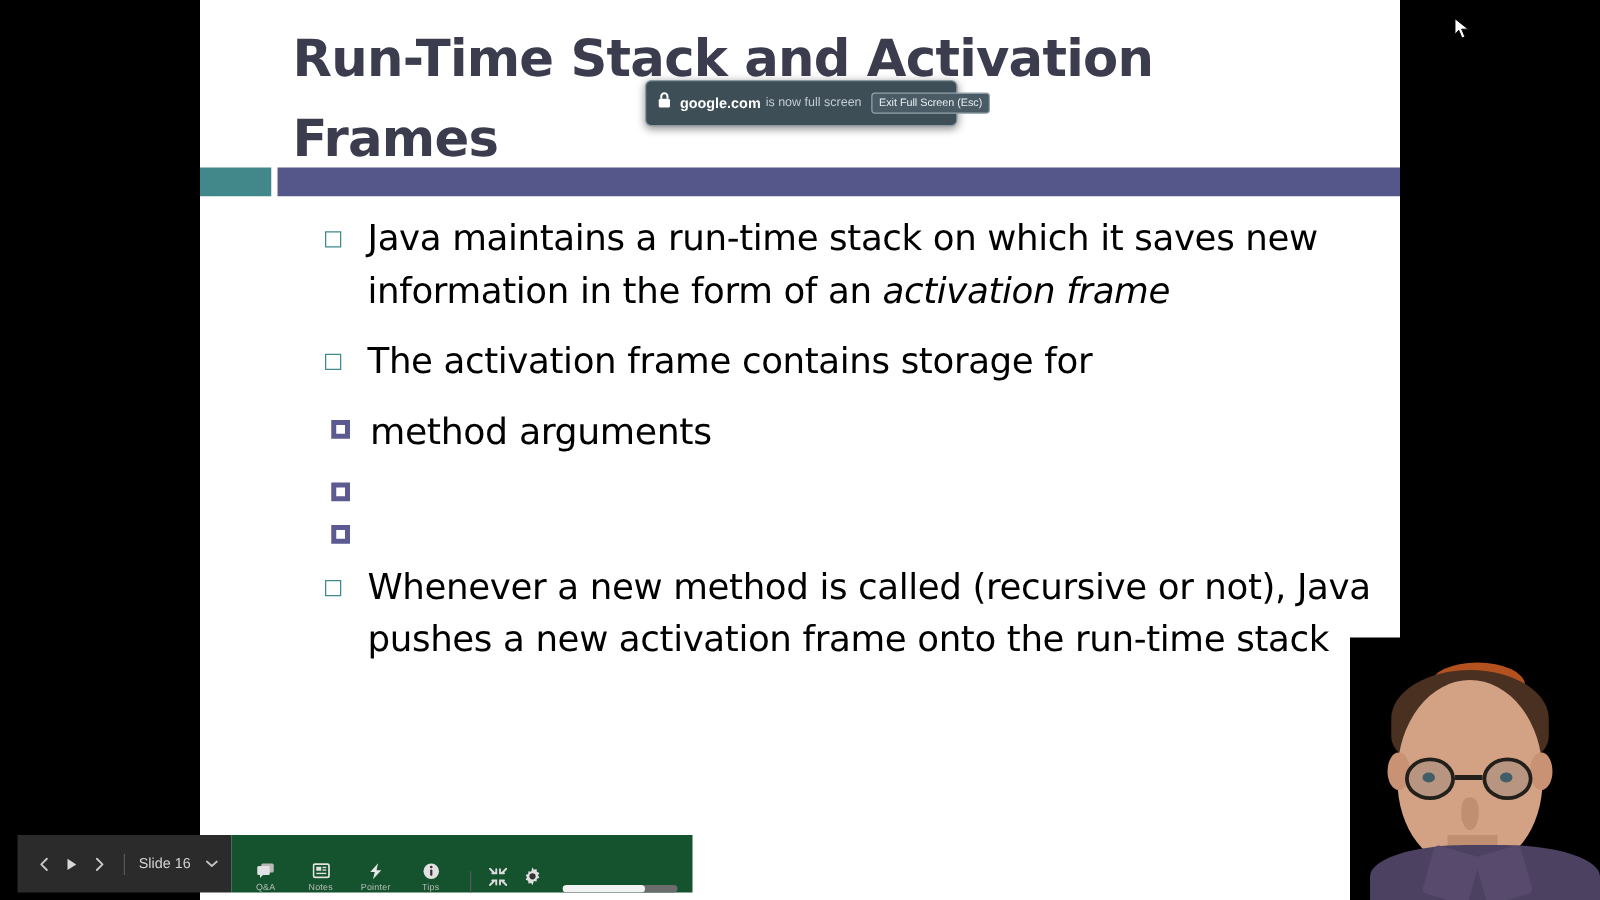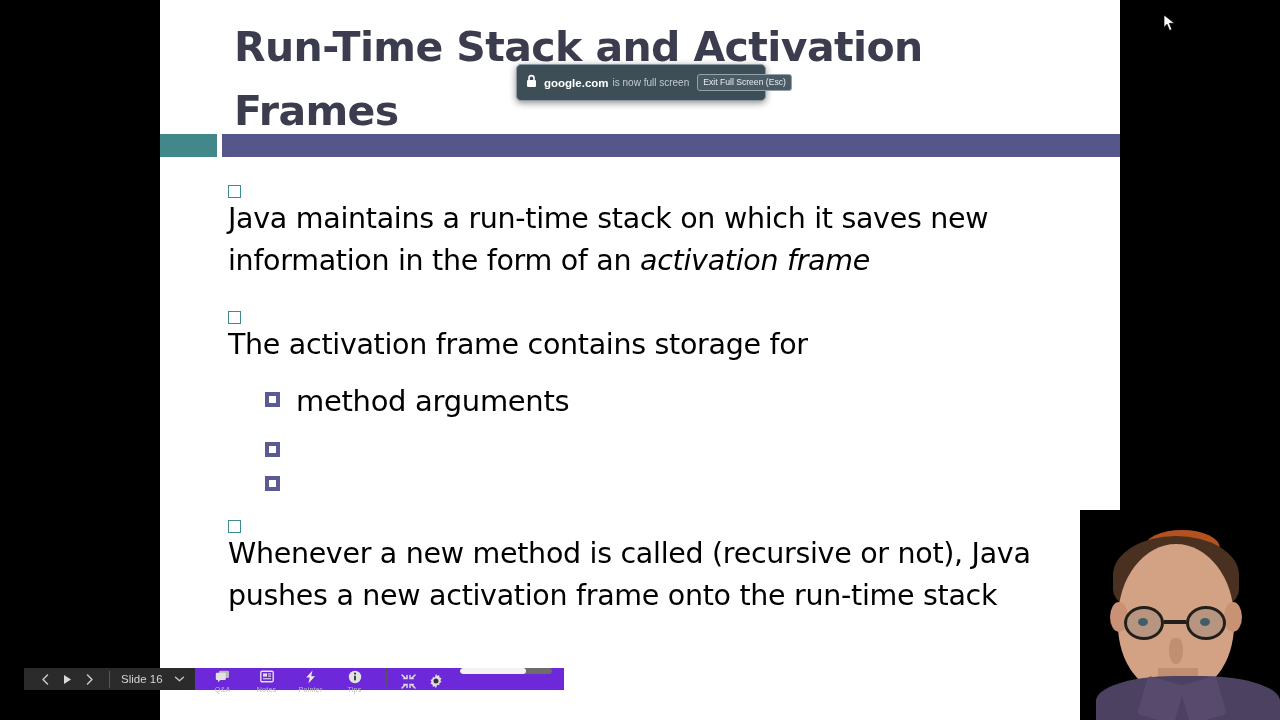--- a/index.html
+++ b/index.html
@@ -30,21 +30,21 @@
 
   
   #title-rule { position: absolute; left: 0; top: 134px; width: 960px; height: 23px; }
   #title-rule .teal { position: absolute; left: 0; top: 0; width: 57px; height: 23px; background: #42888a; }
   #title-rule .purple { position: absolute; left: 62px; top: 0; width: 898px; height: 23px; background: #555689; }
 
   
   #body { position: absolute; left: 0; top: 170px; width: 960px; }
 
   .bullet { position: relative; display: flex; align-items: flex-start; }
-  .bullet.lvl1 { padding-left: 68px; margin-bottom: 14px; flex-direction: column; }
+  .bullet.lvl1 { padding-left: 100px; margin-bottom: 14px; }
   .bullet.lvl2 { padding-left: 105px; margin-bottom: 7px; }
 
   .mark { flex: 0 0 auto; }
   .mark.sq1 {
     width: 13px; height: 13px;
     border: 1.6px solid #3f8b8c;
     background: #ffffff;
     margin-top: 15px; margin-right: 21px;
   }
   .mark.sq2 {
@@ -87,30 +87,30 @@
   #fs-banner .esc-btn {
     margin-left: 8px; flex: 0 0 auto;
     background: #4a5b65; color: #e8eef1;
     border: 1px solid #93a3ac; border-radius: 3px;
     font-size: 8.6px; padding: 3px 5px 3px 5px;
     white-space: nowrap; line-height: 1;
   }
 
   
   #ctrlbar {
-    position: absolute; left: 24px; top: 668px;
-    height: 22px; display: flex; align-items: stretch;
+    position: absolute; left: 14px; top: 668px;
+    height: 46px; display: flex; align-items: stretch;
     z-index: 30;
   }
   #ctrl-left {
     background: #2b2b2b; display: flex; align-items: center;
     padding: 0 4px 0 10px;
   }
   #ctrl-right {
-    background: #6d28d9; display: flex; align-items: flex-start;
+    background: #14532d; display: flex; align-items: flex-end;
     padding: 0 12px 0 6px;
   }
   .cbtn {
     display: flex; align-items: center; justify-content: center;
     color: #c9c9c9; width: 22px; height: 26px;
   }
   .cbtn svg { display: block; }
   .vdiv { width: 1px; height: 17px; background: #565656; margin: 0 9px; }
   #slide-label {
     color: #d4d4d4; font-size: 11.5px; padding: 0 6px 0 2px; white-space: nowrap;

